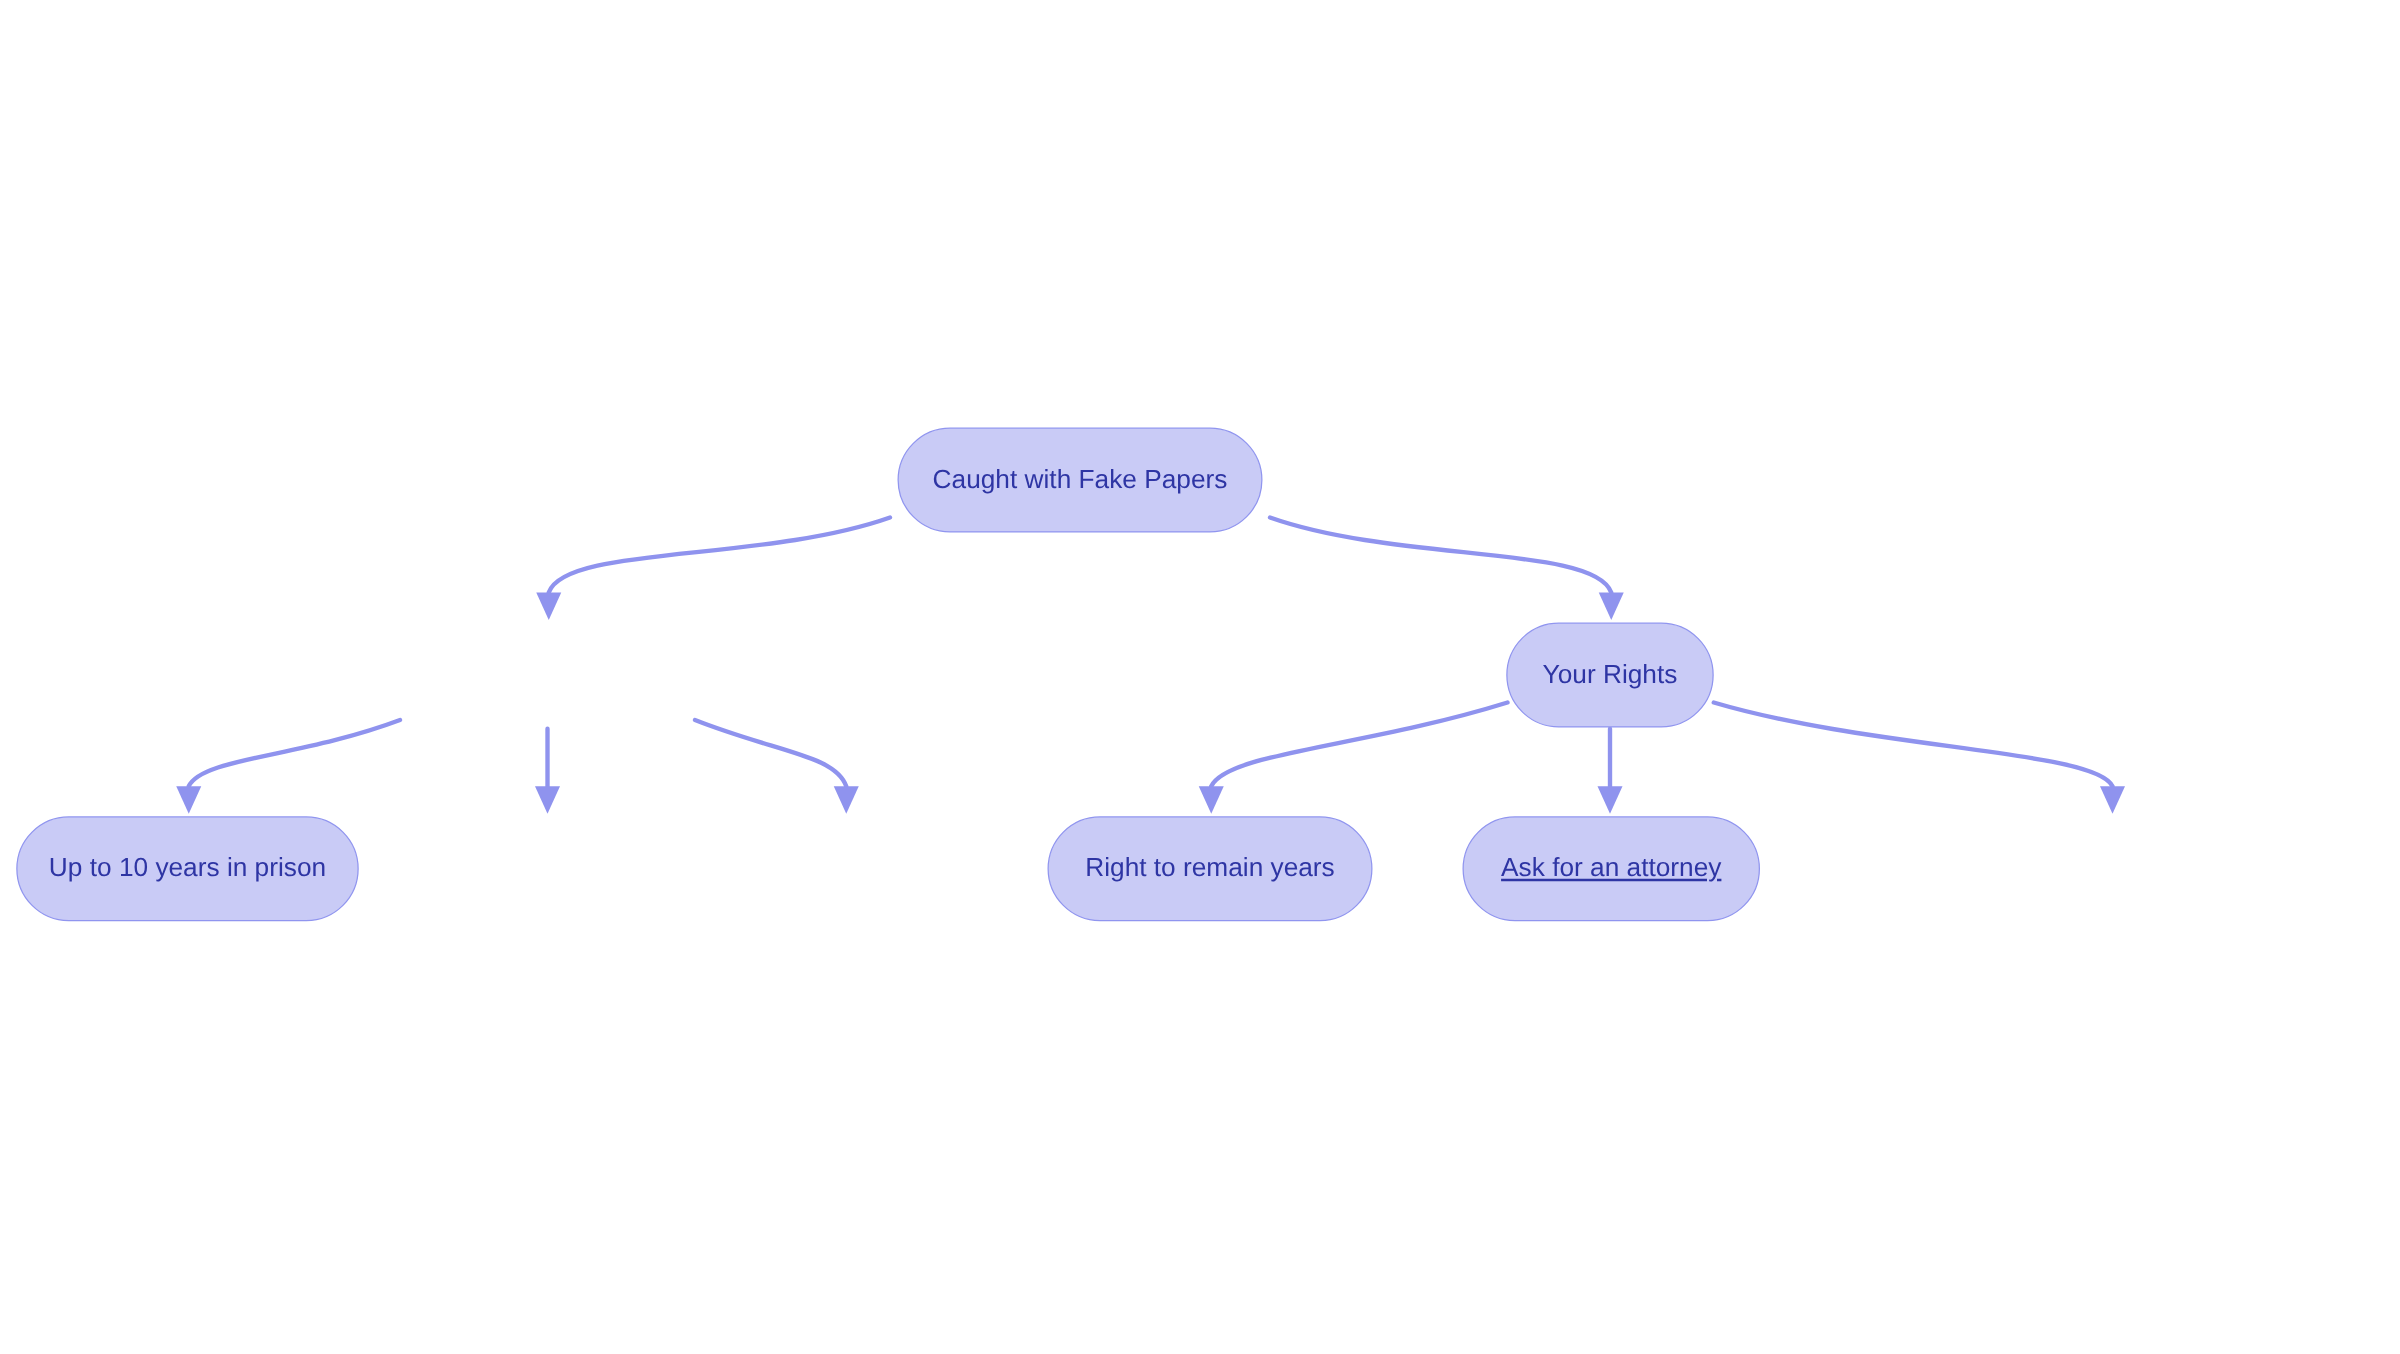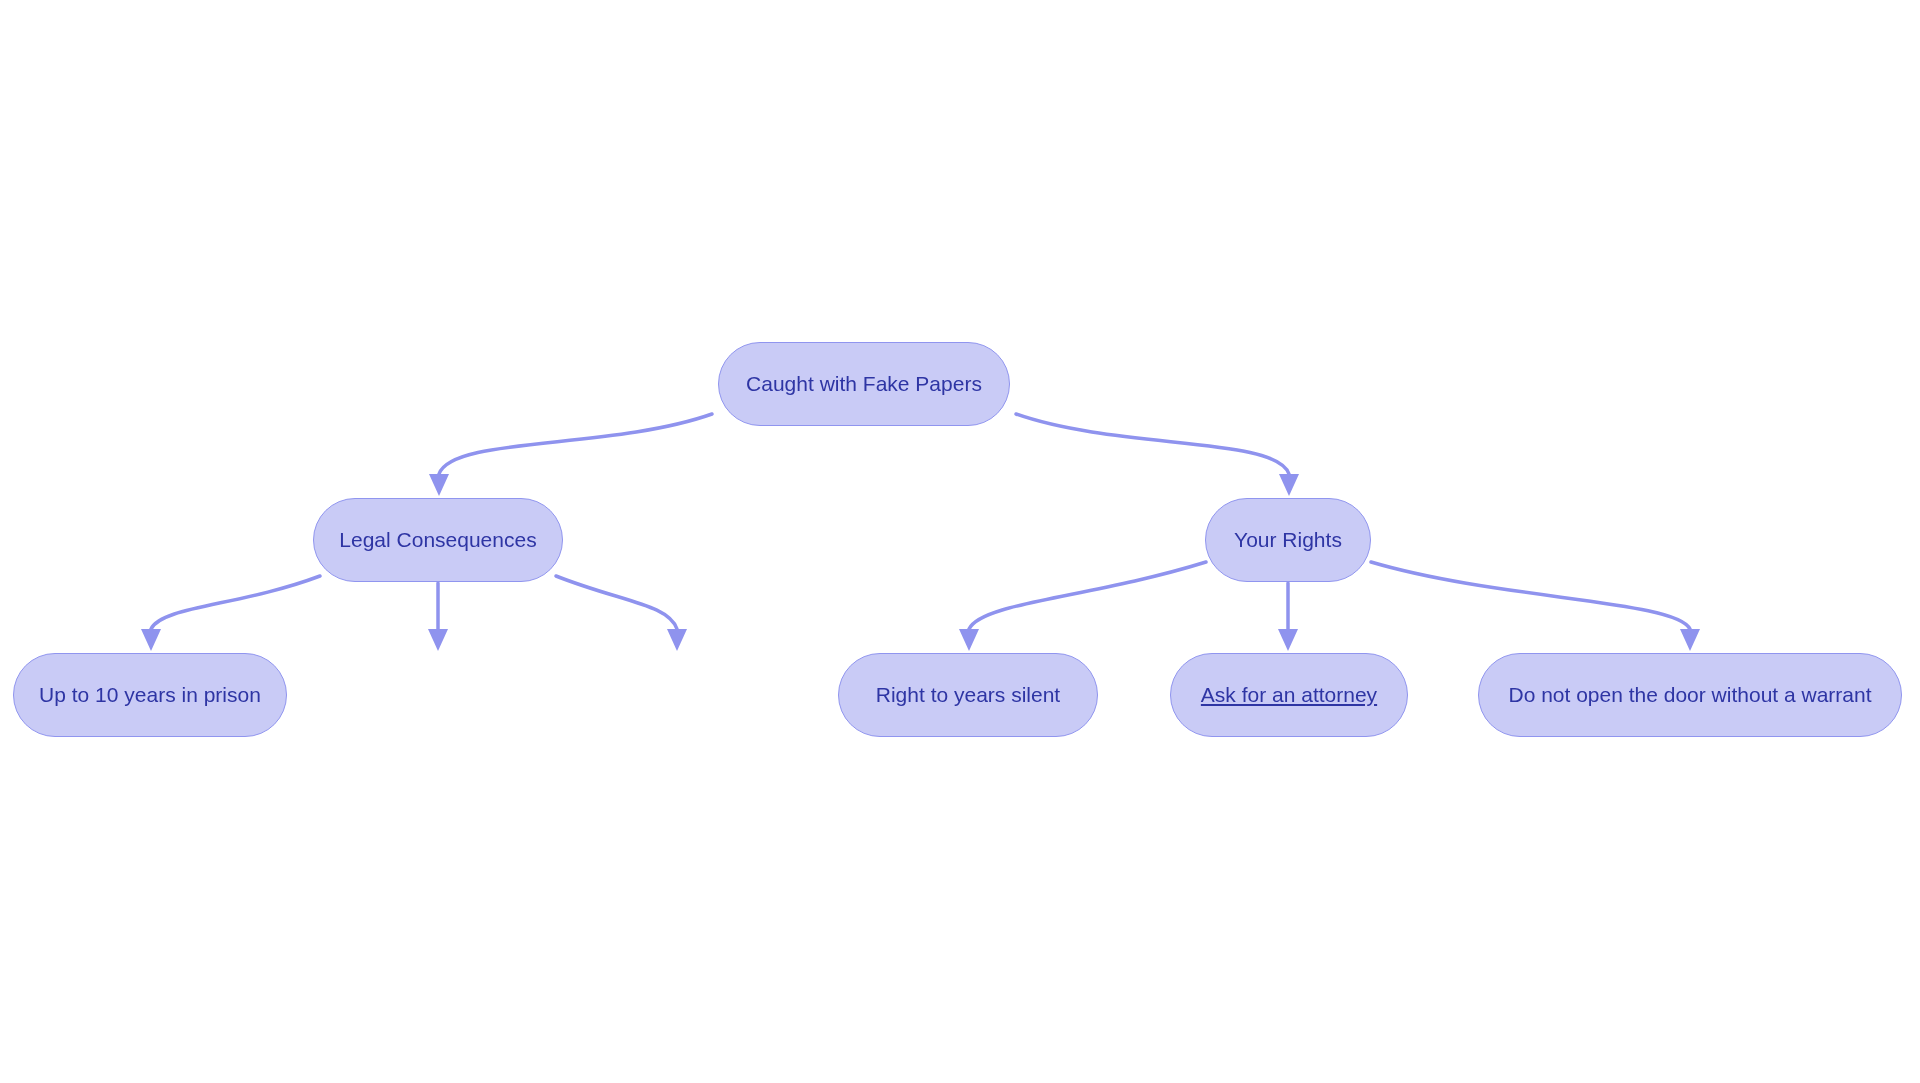--- a/index.html
+++ b/index.html
@@ -105,39 +105,33 @@
     <g>
       <path class="link" d="M 1371 562 C 1500 600, 1676 600, 1690 629"></path>
       <polygon class="arrowhead" points="1680,629 1700,629 1690,651"></polygon>
     </g>
   </svg>
 
   <div class="node n-root">
     <span>Caught with Fake Papers</span>
   </div>
 
-  <div class="node n-legal">
-    <span>Legal Consequences</span>
-  </div>
 
   <div class="node n-rights">
     <span>Your Rights</span>
   </div>
 
   <div class="node n-prison">
     <span>Up to 10 years in prison</span>
   </div>
 
 
 
   <div class="node n-silent">
-    <span>Right to years silent</span>
+    <span>Right to remain years</span>
   </div>
 
   <div class="node n-attorney">
     <span>Ask for an attorney</span>
   </div>
 
-  <div class="node n-warrant">
-    <span>Do not open the door without a warrant</span>
-  </div>
 
 </div>
 
 </body></html>

